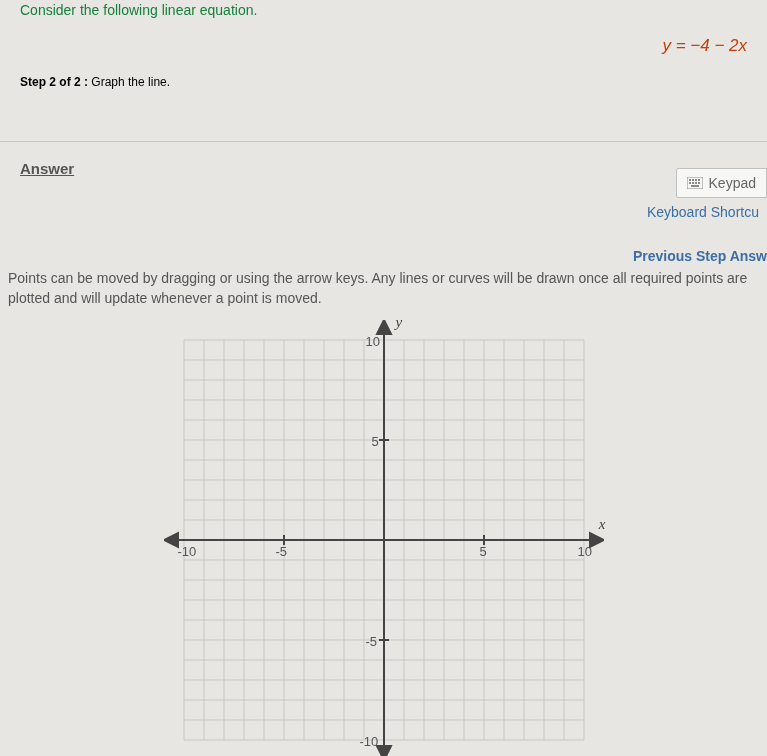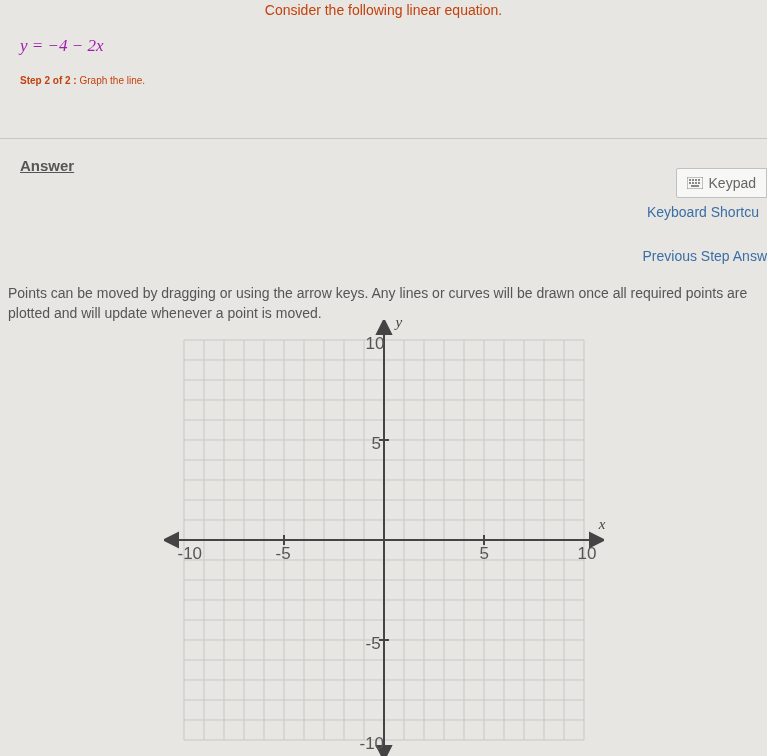--- a/index.html
+++ b/index.html
@@ -13,37 +13,36 @@
       background: #e8e6e3;
       font-family: Arial, Helvetica, sans-serif;
       color: #555;
       overflow: hidden;
       position: relative;
     }
     .question-area {
       padding: 0 20px 12px 20px;
     }
     .prompt-text {
-      color: #c2410c;
+      color: #15803d;
       font-size: 14px;
       font-weight: 400;
       padding-top: 2px;
-      text-align: center;
     }
     .equation {
-      text-align: left;
-      color: #a21caf;
+      text-align: right;
+      color: #c2410c;
       font-size: 17px;
       font-style: italic;
-      font-family: Liberation Serif, serif;
+      font-family: Liberation Sans, sans-serif;
       margin: 18px 0 18px 0;
     }
     .step-line {
-      color: #c2410c;
-      font-size: 10px;
+      color: #000000;
+      font-size: 12px;
       margin-top: 19px;
     }
     .step-line b {
       font-weight: 700;
     }
     .divider {
       border: none;
       border-top: 1px solid #c9c7c4;
       margin: 40px 0 0 0;
     }
@@ -79,24 +78,25 @@
       top: 204px;
       color: #3a6ea5;
       font-size: 14px;
     }
     .prev-link {
       position: absolute;
       right: 0;
       top: 248px;
       color: #3a6ea5;
       font-size: 14px;
+      font-weight: bold;
     }
     .instructions {
       position: absolute;
-      top: 283px;
+      top: 268px;
       left: 8px;
       right: 8px;
       color: #555;
       font-size: 14px;
       line-height: 1.45;
     }
     .graph-wrap {
       position: absolute;
       top: 320px;
       left: 0;
@@ -117,21 +117,21 @@
       position: absolute;
       font-family: Georgia, 'Times New Roman', serif;
       font-style: italic;
       font-size: 15px;
       color: #444;
     }
     .y-label { left: 232px; top: -6px; }
     .x-label { right: -2px; top: 196px; }
     .tick {
       position: absolute;
-      font-size: 17px;
+      font-size: 13px;
       color: #555;
       font-family: Arial, sans-serif;
     }
   </style>
 </head>
 <body>
 
 <div class="question-area">
   <div class="prompt-text">Consider the following linear equation.</div>
   <div class="equation">y = −4 − 2x</div>

